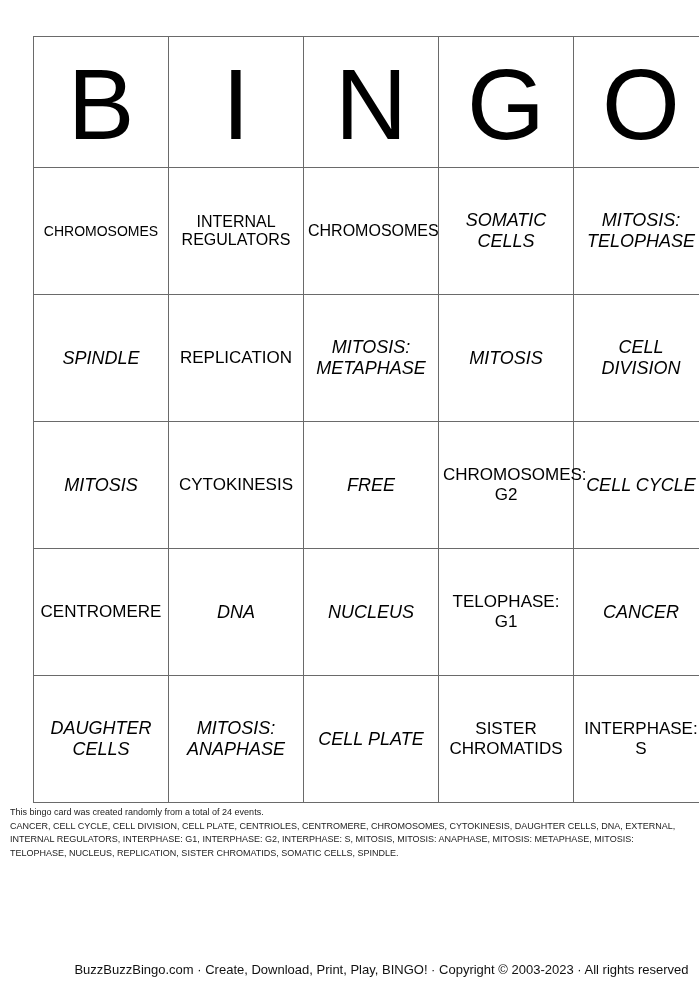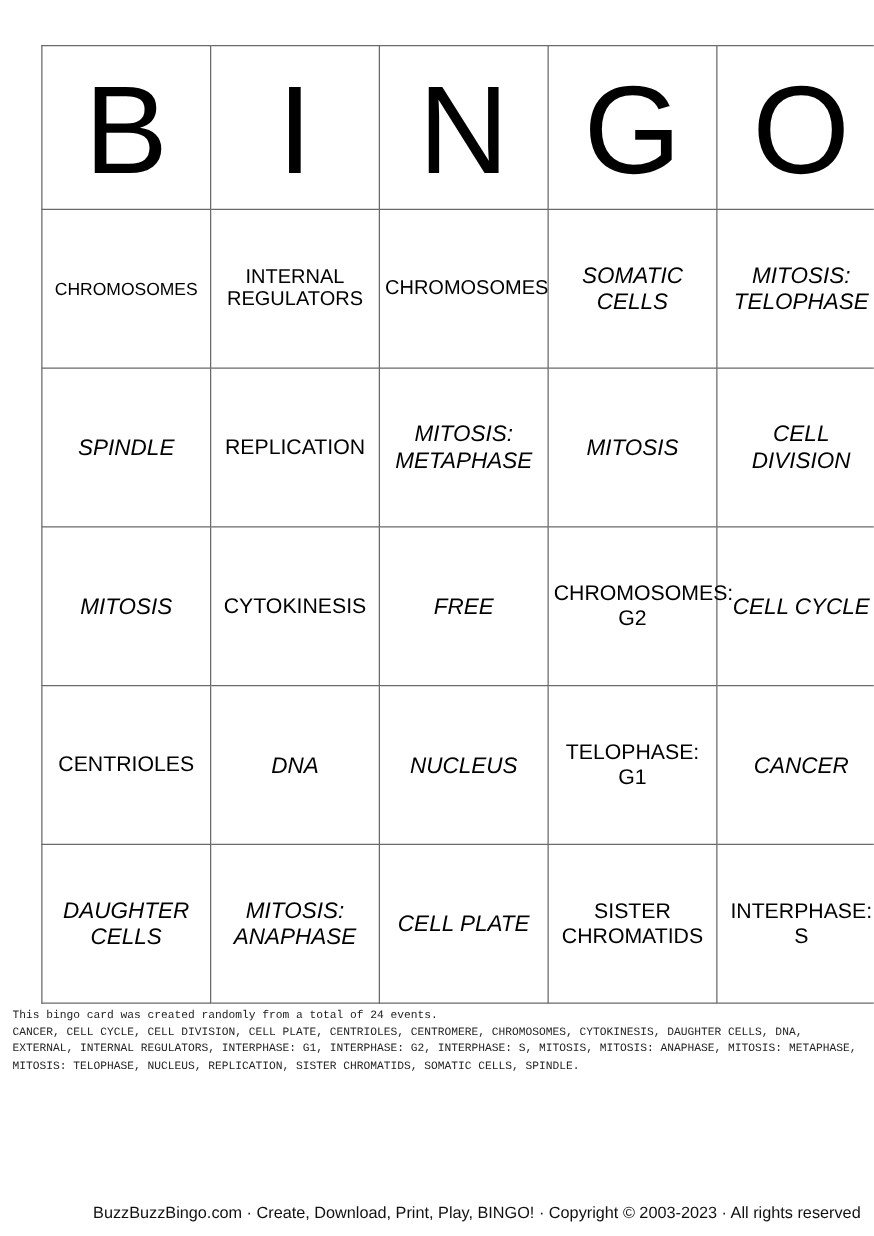--- a/index.html
+++ b/index.html
@@ -4,21 +4,21 @@
 <style>
   html, body { margin: 0; padding: 0; background: #ffffff; }
   body { width: 699px; height: 989px; position: relative; font-family: "Liberation Sans", sans-serif; color: #000; overflow: hidden; }
   .card { position: absolute; left: 33px; top: 36px; width: 633px; height: 759px; border-collapse: collapse; table-layout: fixed; }
   .card td { border: 1px solid #6a6a6a; text-align: center; vertical-align: middle; padding: 0 4px; height: 126px; width: 126px; line-height: 1.15; }
   .hdr td { font-size: 100px; line-height: 1; padding-top: 4px; }
   .s-lg { font-size: 18px; font-style: italic; }
   .s-md { font-size: 16px; }
   .s-sm { font-size: 17px; }
   .s-xs { font-size: 14px; }
-  .note { position: absolute; left: 10px; top: 806px; width: 680px; font-size: 9px; line-height: 13.5px; color: #222; font-family: Liberation Mono, monospace; }
+  .note { position: absolute; left: 10px; top: 806px; width: 680px; font-size: 9px; line-height: 13.5px; color: #222; }
   .footer { position: absolute; left: 0; top: 962px; width: 699px; text-align: center; font-size: 13px; color: #111; padding-left: 32px; }
 </style>
 </head>
 <body>
 
 <table class="card">
   <tbody>
       <tr class="hdr">
     <td>B</td>
     <td>I</td>
@@ -41,21 +41,21 @@
     <td class="s-lg">CELL DIVISION</td>
   </tr>
   <tr>
     <td class="s-lg">MITOSIS</td>
     <td class="s-sm">CYTOKINESIS</td>
     <td class="s-lg">FREE</td>
     <td class="s-sm">CHROMOSOMES: G2</td>
     <td class="s-lg">CELL CYCLE</td>
   </tr>
   <tr>
-    <td class="s-sm">CENTRIOLES</td>
+    <td class="s-sm">CENTROMERE</td>
     <td class="s-lg">DNA</td>
     <td class="s-lg">NUCLEUS</td>
     <td class="s-sm">TELOPHASE: G1</td>
     <td class="s-lg">CANCER</td>
   </tr>
   <tr>
     <td class="s-lg">DAUGHTER CELLS</td>
     <td class="s-lg">MITOSIS: ANAPHASE</td>
     <td class="s-lg">CELL PLATE</td>
     <td class="s-sm">SISTER CHROMATIDS</td>

